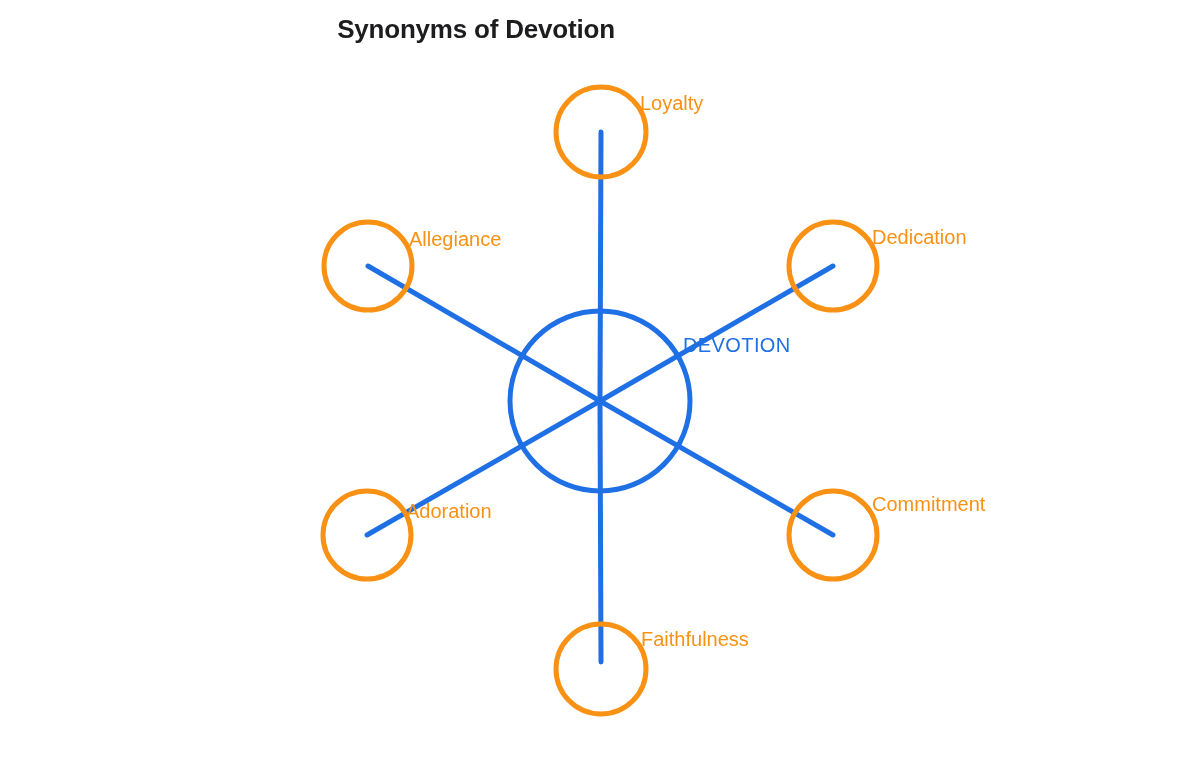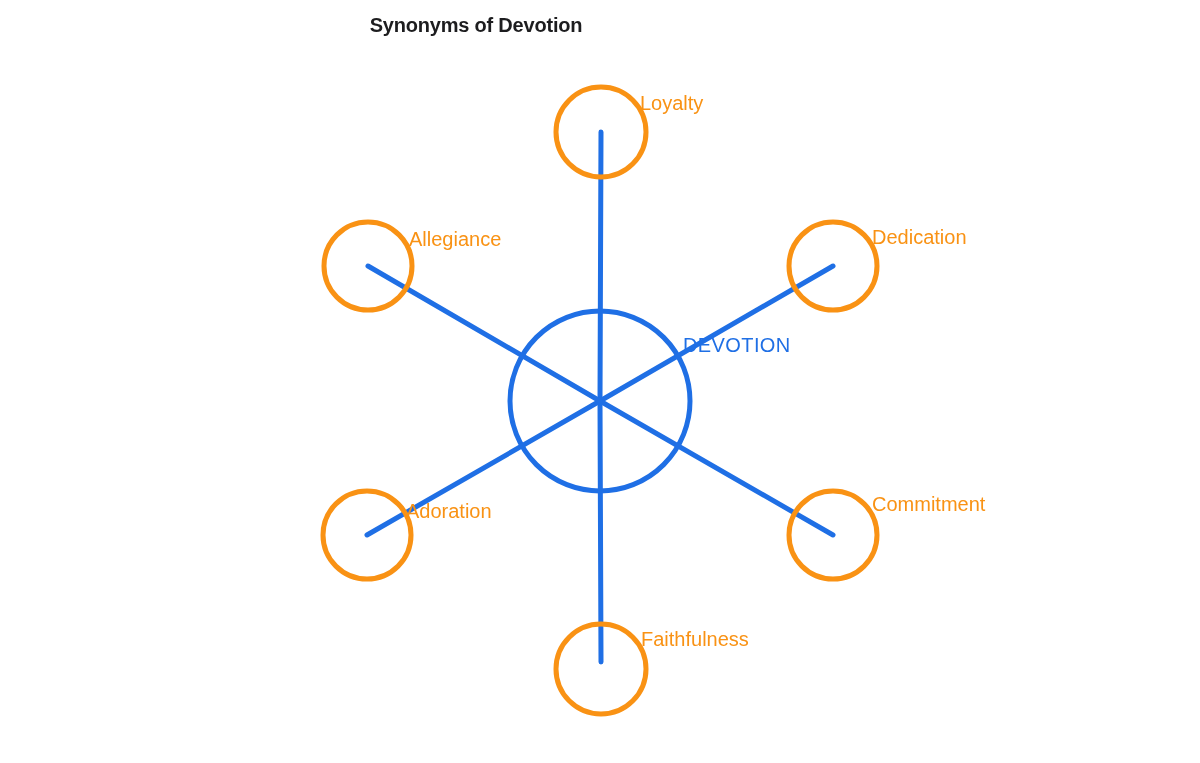--- a/index.html
+++ b/index.html
@@ -21,21 +21,21 @@
     height: 763px;
     background: #ffffff;
   }
   #diagram-title {
     position: absolute;
     top: 0;
     left: 0;
     width: 952px;
     text-align: center;
     padding-top: 14px;
-    font-size: 20px;
+    font-size: 26px;
     font-weight: bold;
     color: #1d1d1f;
     letter-spacing: -0.2px;
     font-family: "Liberation Sans", sans-serif;
   }
   #diagram-svg {
     position: absolute;
     top: 0;
     left: 0;
   }

